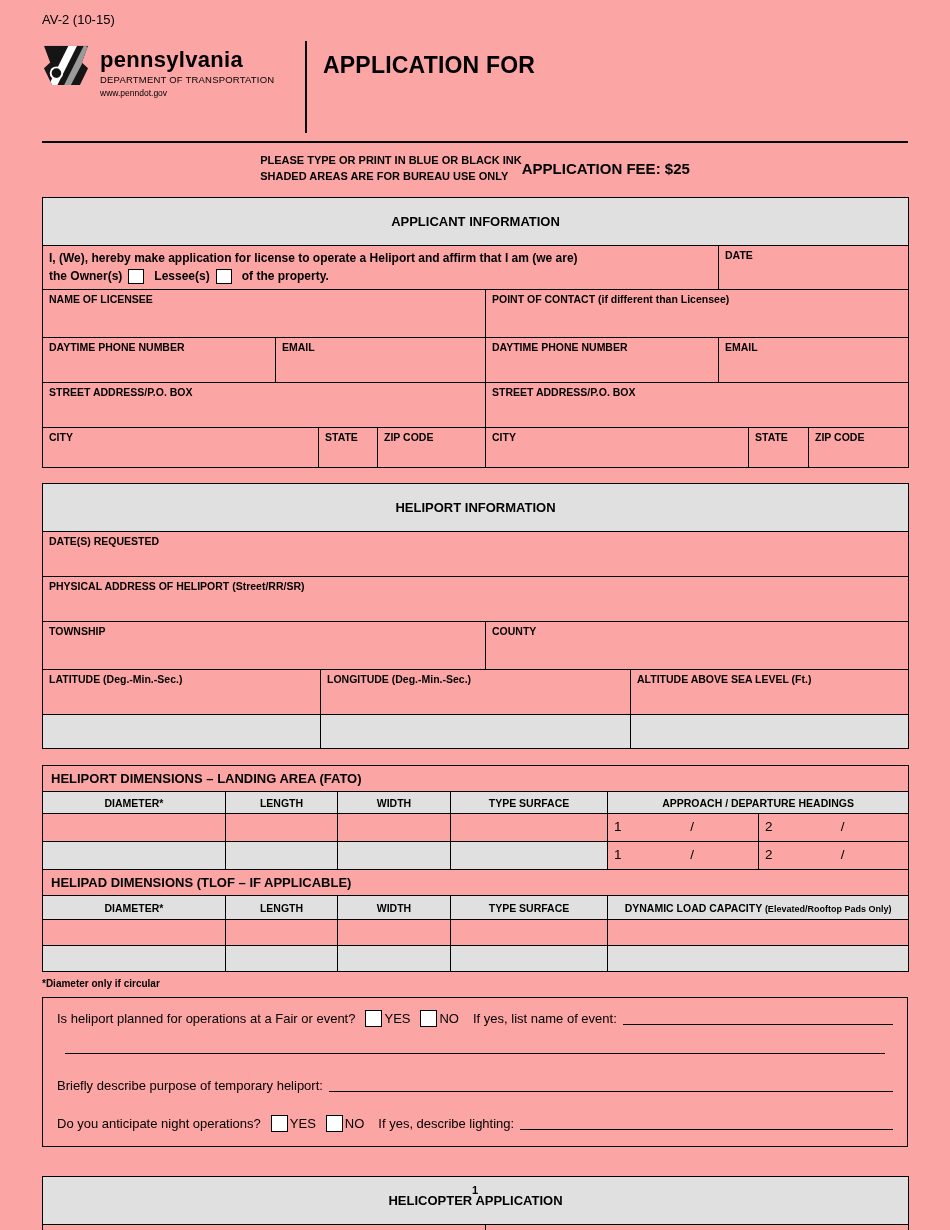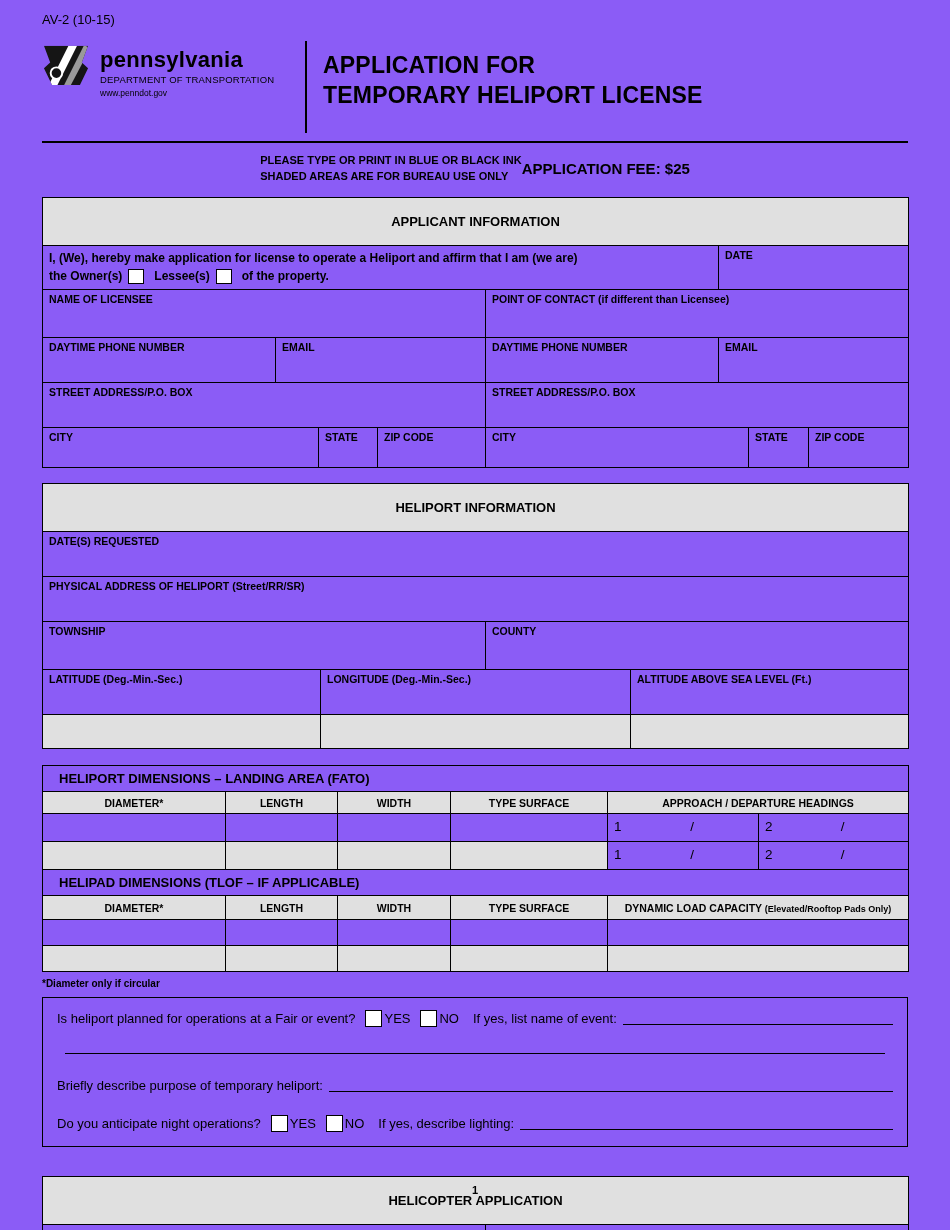--- a/index.html
+++ b/index.html
@@ -1,19 +1,19 @@
 <!DOCTYPE html>
 <html><head>
 <meta charset="utf-8">
 <style>
   * { margin:0; padding:0; box-sizing:border-box; }
   html,body { background:#fff; }
   .page {
     width:950px; height:1230px; position:relative;
-    background:#8b5cf6; color:#000;
+    background:#fca5a5; color:#000;
     font-family:"Liberation Sans", sans-serif;
     padding:12px 42px 0 42px;
     overflow:hidden;
   }
 
   
   .form-number { font-size:13px; font-weight:normal; margin-bottom:14px; }
   .header { display:flex; align-items:stretch; min-height:92px; }
   .logo-block { width:263px; display:flex; align-items:flex-start; gap:10px; }
   .logo-text { padding-top:8px; }
@@ -27,21 +27,21 @@
   .instructions { display:flex; justify-content:center; align-items:center; margin:10px 0 12px 0; }
   .instr-left { font-size:11px; font-weight:bold; line-height:1.45; }
   .fee { font-size:15px; font-weight:bold; }
 
   
   table { border-collapse:collapse; table-layout:fixed; width:866px; }
   td { border:1px solid #000; padding:3px 6px; vertical-align:top; font-size:10.5px; font-weight:bold; text-align:left; }
   .sec-hdr { background:#e0e0e0; text-align:center; vertical-align:middle; font-size:13px; font-weight:bold; padding:16px; }
   .shaded { background:#e0e0e0; }
   .col-hdr { background:#e0e0e0; text-align:center; vertical-align:middle; padding:2px 4px; }
-  .dim-title { font-size:13px; vertical-align:middle; padding-left:16px; }
+  .dim-title { font-size:13px; vertical-align:middle; padding-left:8px; }
   .subsmall { font-size:9px; font-weight:bold; }
 
   tr.h24{height:24px} tr.h26{height:26px} tr.h22{height:22px}
   tr.h28{height:28px} tr.h34{height:34px} tr.h40{height:40px}
   tr.h42{height:36px} tr.h43{height:43px} tr.h45{height:45px}
   tr.h48{height:48px}
 
   .affirm { font-size:12px; line-height:1.55; }
   .affirm-line2 { display:flex; align-items:center; }
 
@@ -89,21 +89,20 @@
       </svg>
       <div class="logo-text">
         <div class="logo-name">pennsylvania</div>
         <div class="logo-dept">DEPARTMENT OF TRANSPORTATION</div>
         <div class="logo-web">www.penndot.gov</div>
       </div>
     </div>
     <div class="header-divider"></div>
     <div class="header-title">
       <div>APPLICATION FOR</div>
-      <div>TEMPORARY HELIPORT LICENSE</div>
     </div>
   </div>
   <hr class="header-rule">
 
   <div class="instructions">
     <div class="instr-left">
       <div>PLEASE TYPE OR PRINT IN BLUE OR BLACK INK</div>
       <div>SHADED AREAS ARE FOR BUREAU USE ONLY</div>
     </div>
     <div class="fee">APPLICATION FEE: $25</div>

